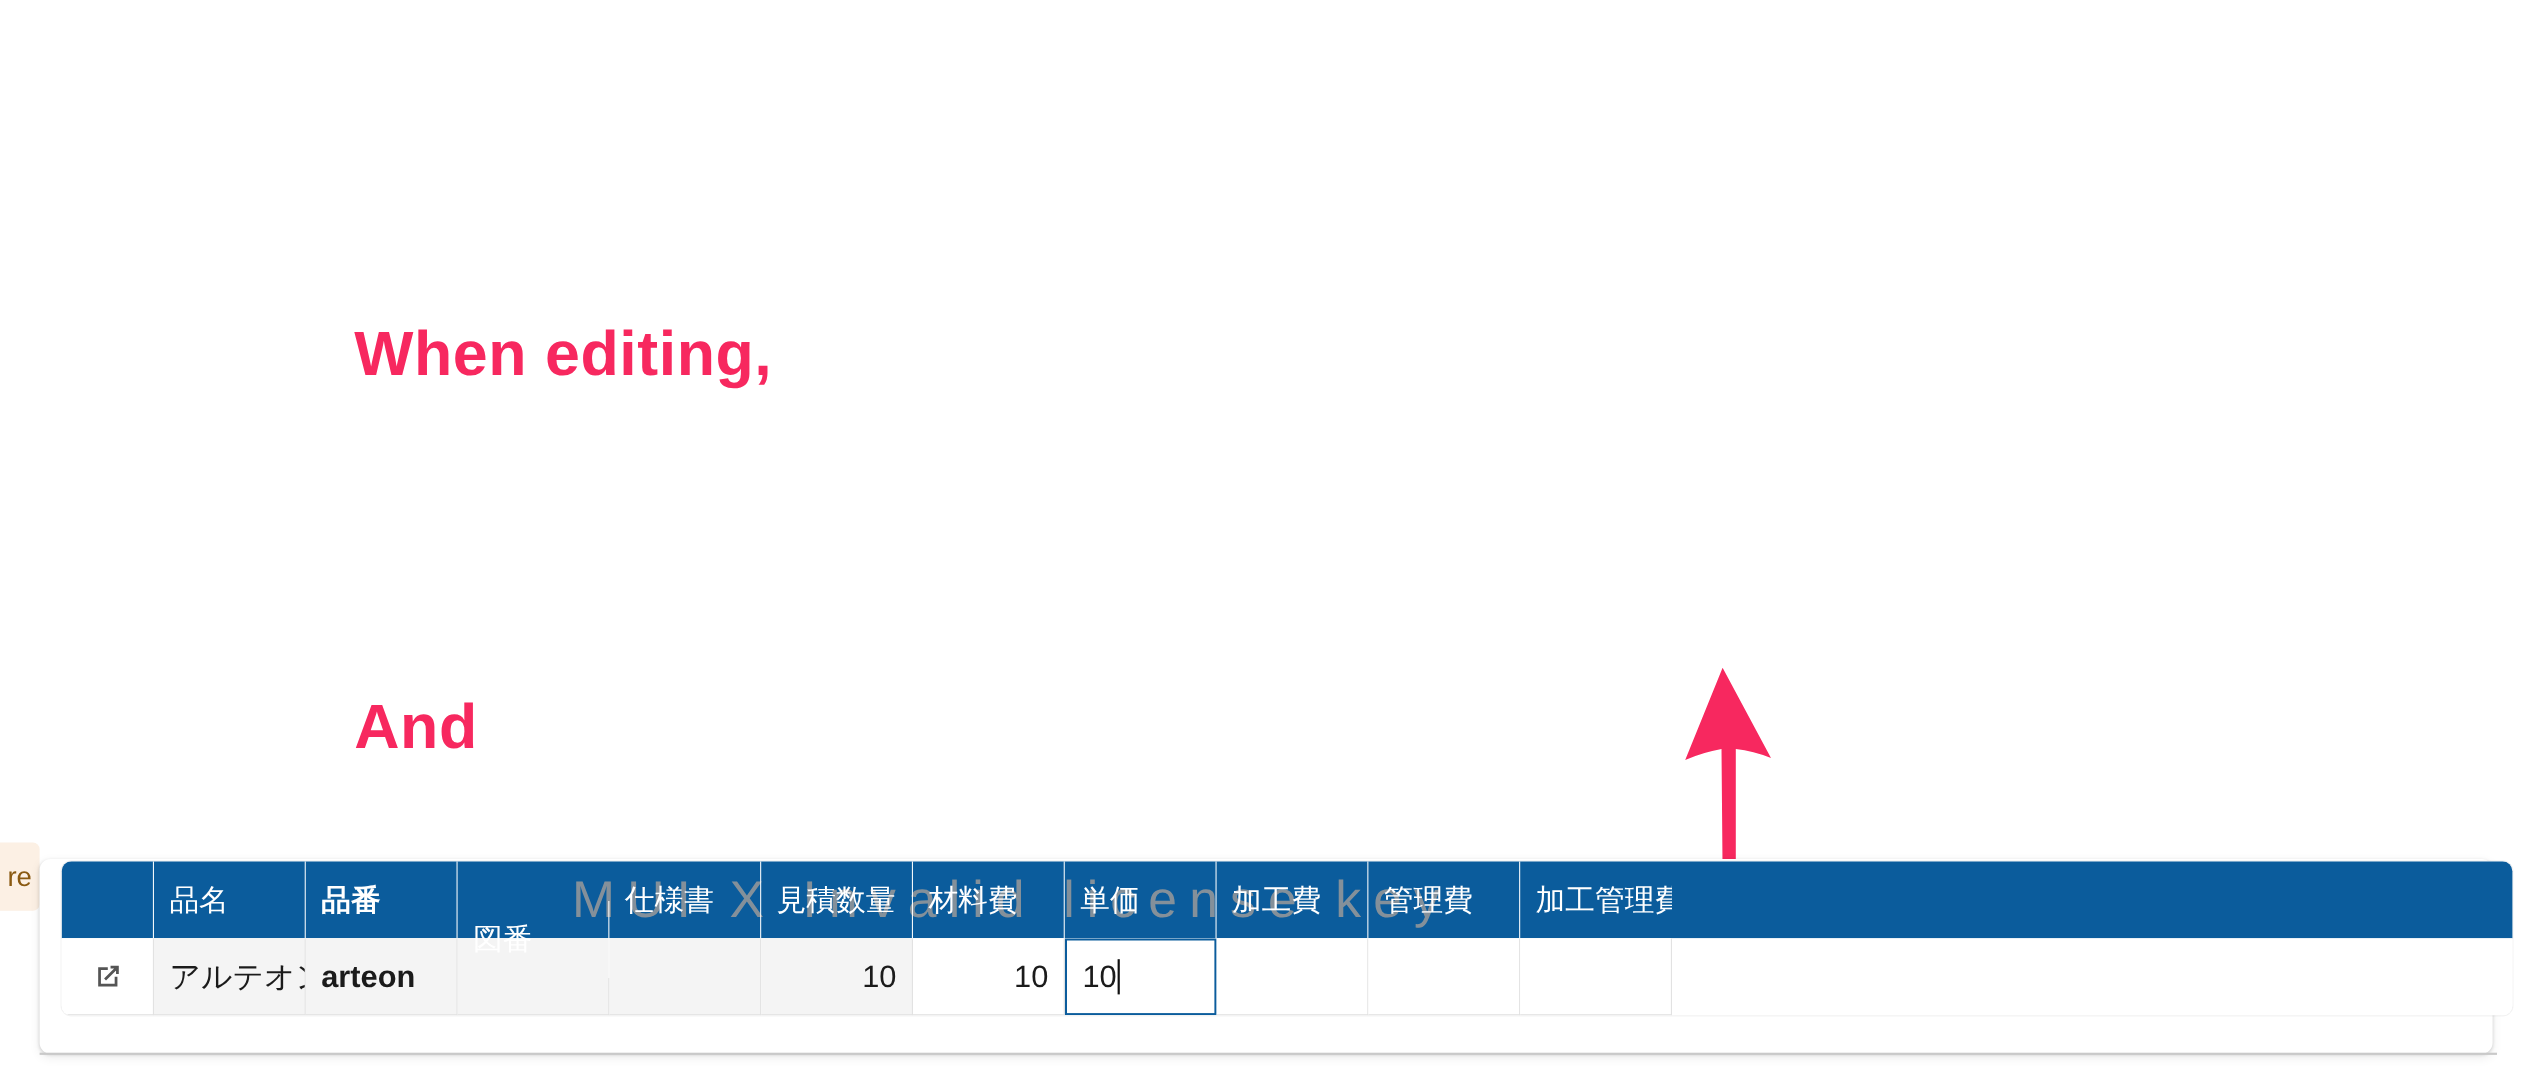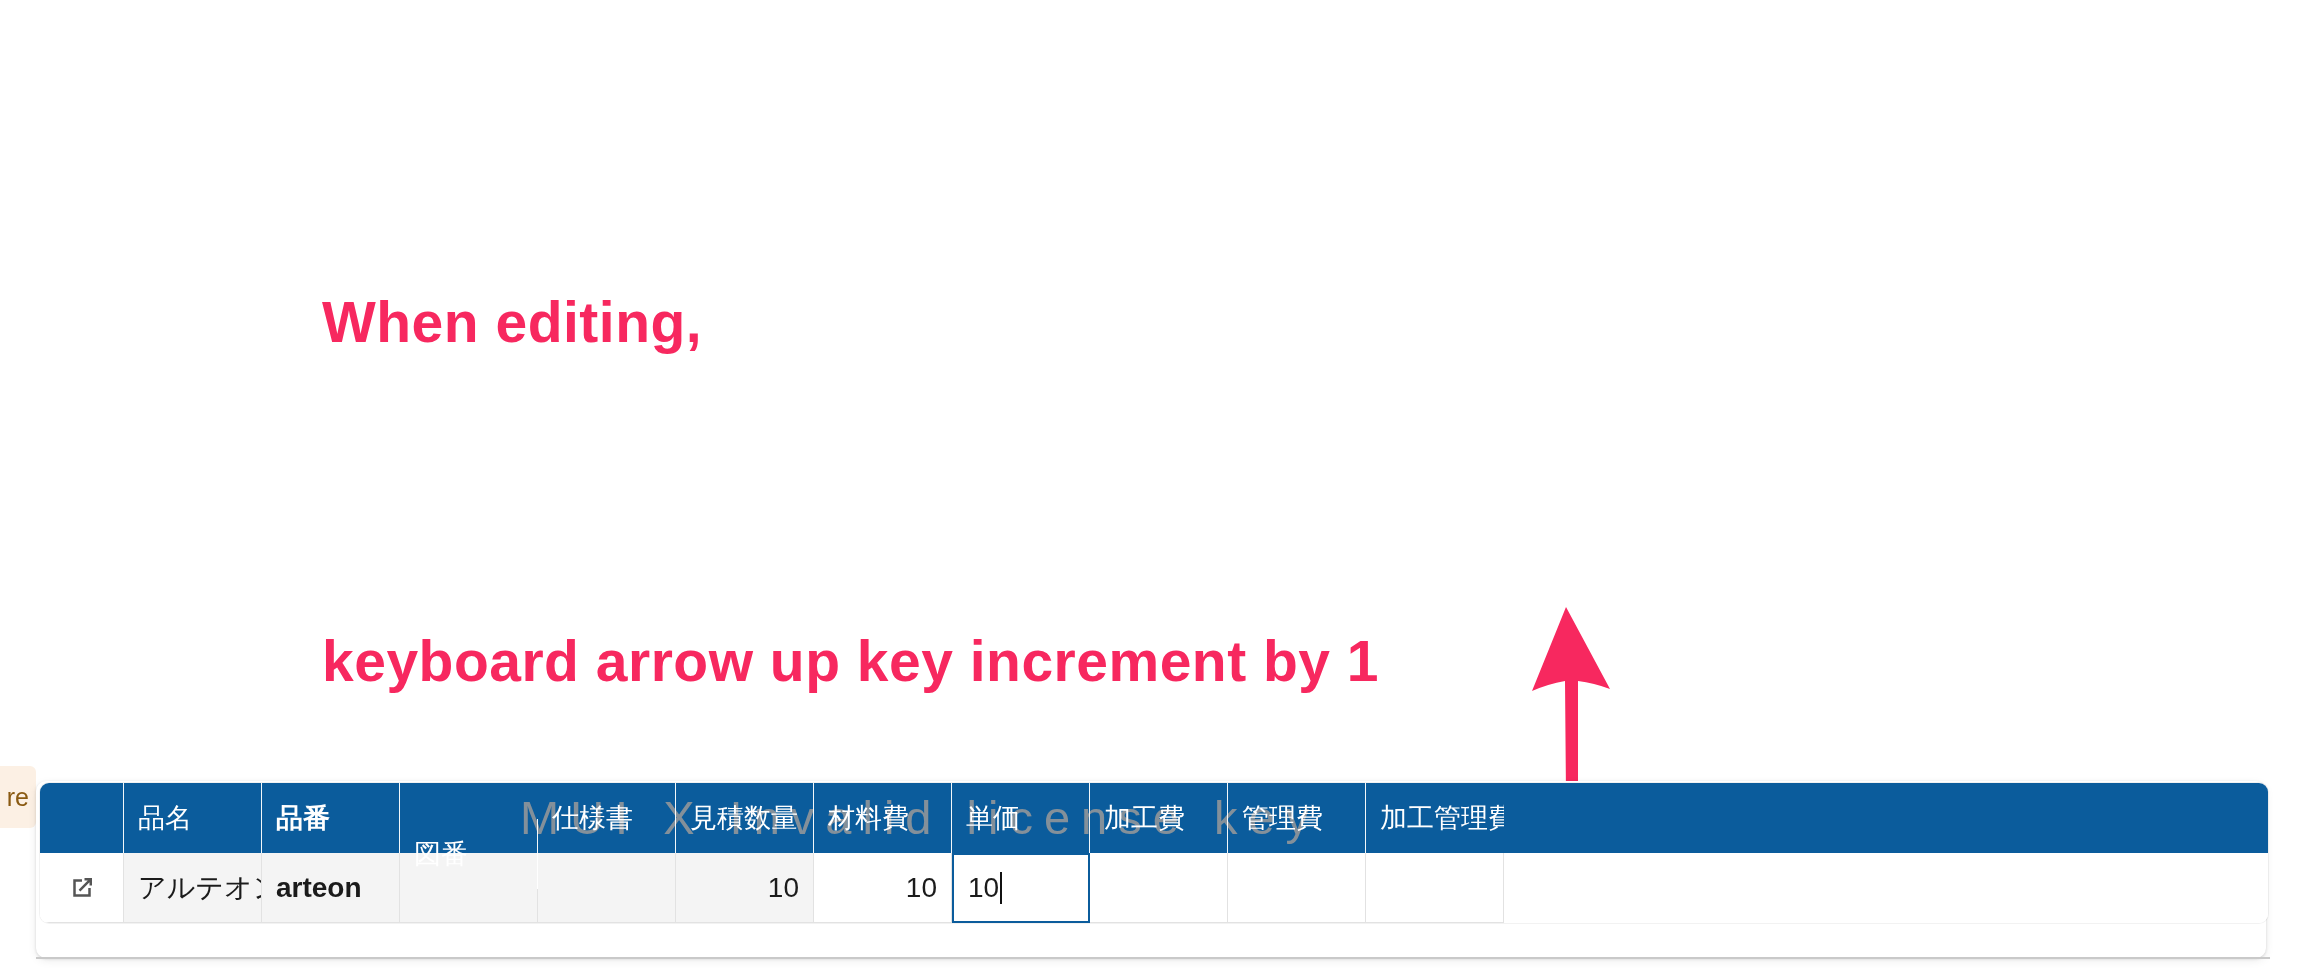--- a/index.html
+++ b/index.html
@@ -68,21 +68,21 @@
     width: 2230px;
     height: 177px;
     background: #ffffff;
     border-radius: 10px;
     box-shadow: 0 1px 3px rgba(0,0,0,0.14), 0 3px 10px rgba(0,0,0,0.07);
   }
 
   
   #grid {
     position: absolute;
-    left: 40px;
+    left: 56px;
     top: 783px;
     width: 2228px;
     height: 140px;
     background: #ffffff;
     border-radius: 9px;
     overflow: hidden;
     box-shadow: 0 0 0 1px rgba(0,0,0,0.05);
   }
   #grid-scroller {
     position: relative;
@@ -201,21 +201,20 @@
     width: 2234px;
     height: 2px;
     background: #c9c9c9;
   }
 </style>
 </head>
 <body>
 
 <div id="annotation">
   <span class="ann-line">When editing,</span>
-  <span class="ann-line">keyboard arrow up key increment by 1</span>
   <span class="ann-line">And</span>
   
   
   
 </div>
 
 <svg id="arrow" viewBox="0 0 120 195">
   <path d="M58 2 L102 84 Q86 78 70 76 L70 190 Q63 196 58 190 L57 76 Q40 79 24 86 Z" fill="#F7285F"></path>
 </svg>
 

